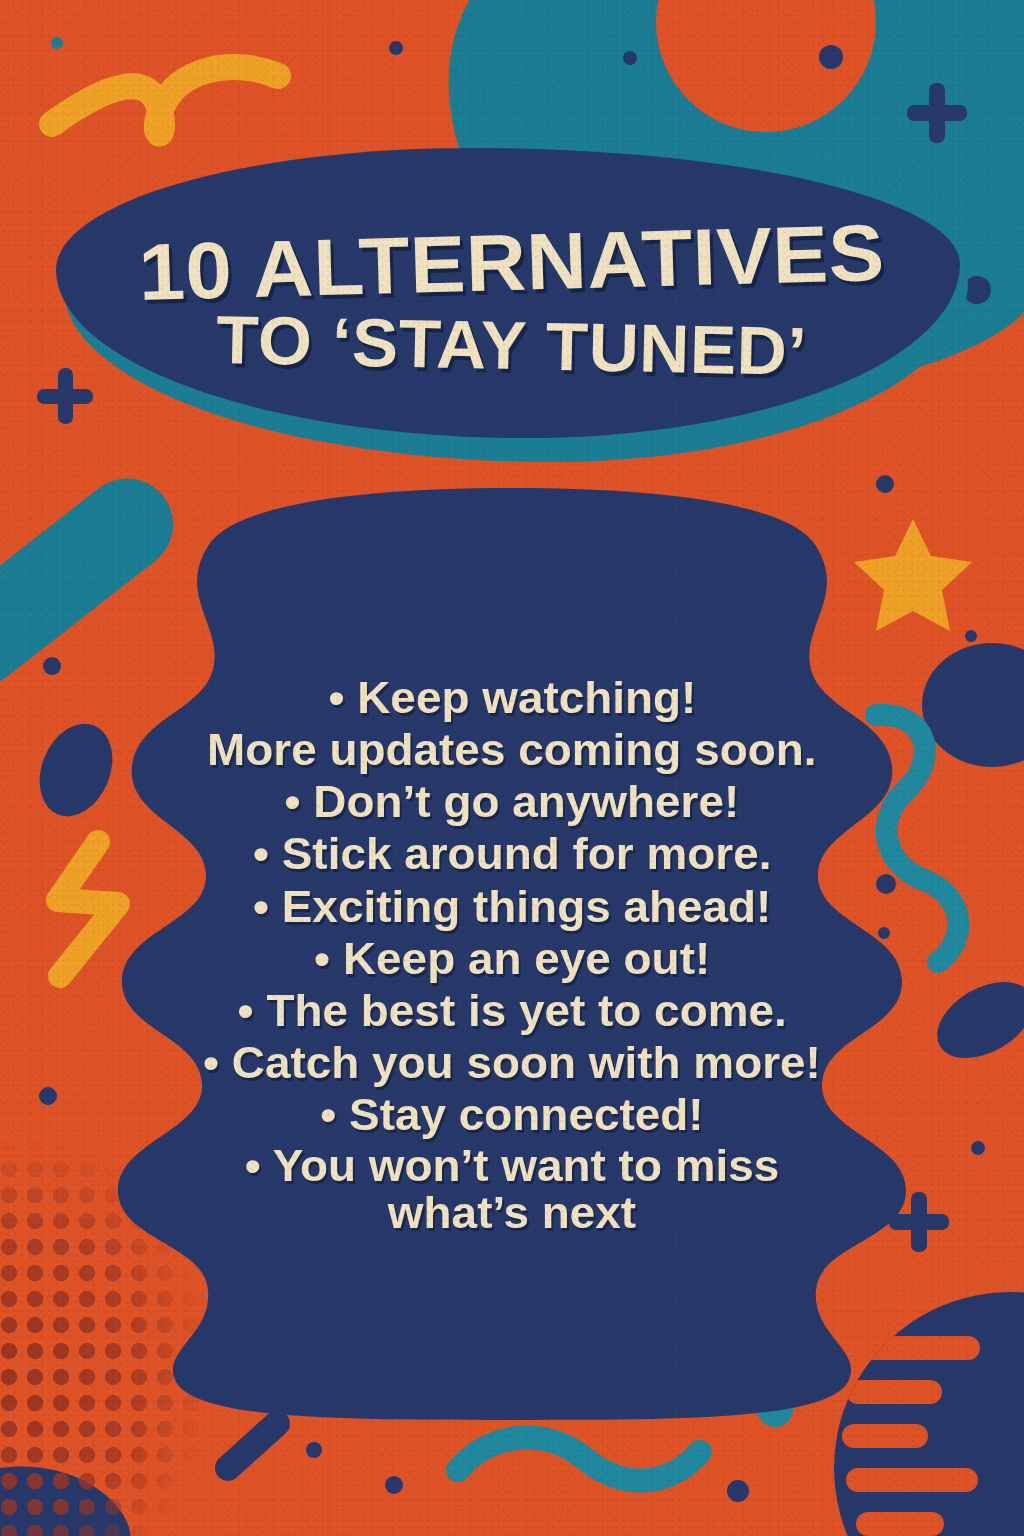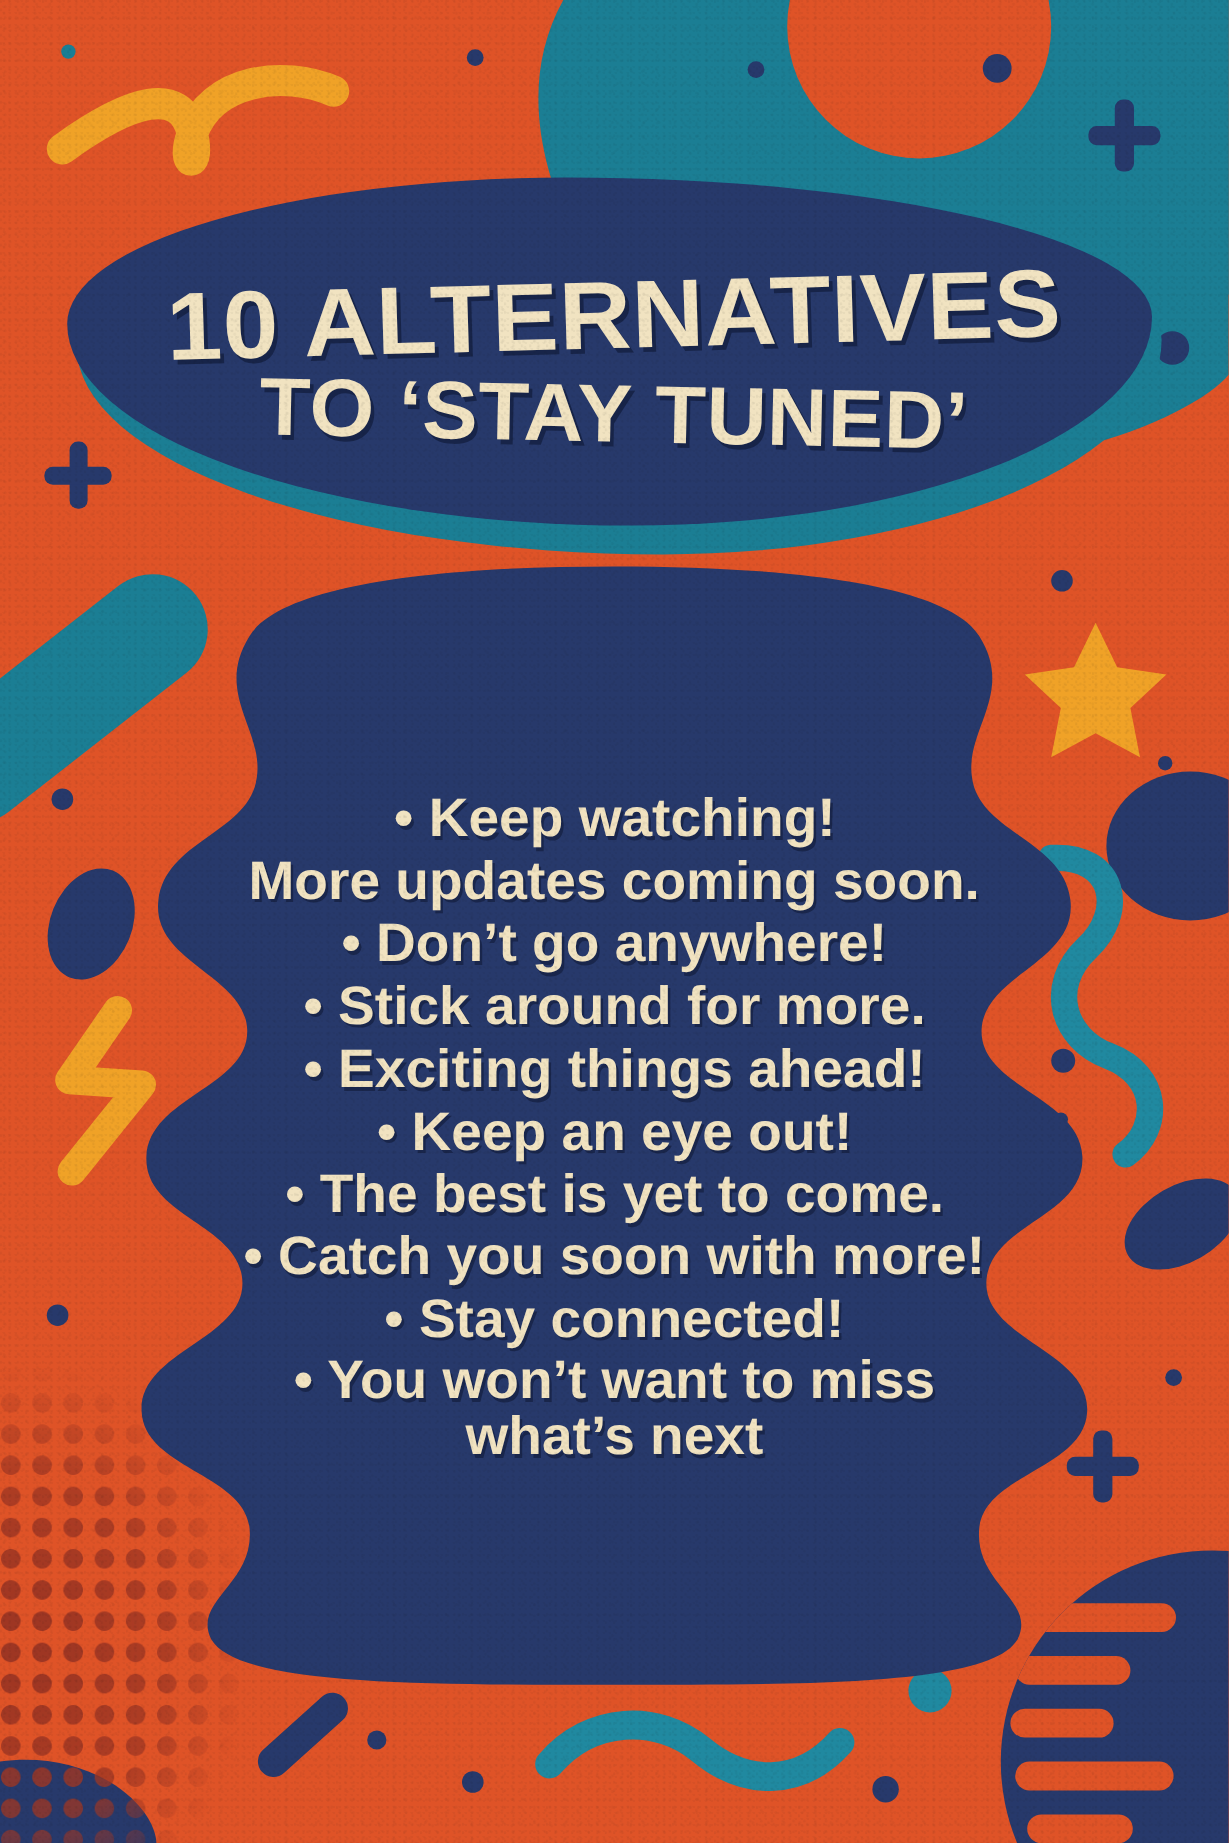--- a/index.html
+++ b/index.html
@@ -84,21 +84,21 @@
   }
   #title-line-2 {
     font-size:68px;
     transform:scaleX(1.02) rotate(1.2deg);
     margin-top:10px;
   }
 
   
   #list-block {
     position:absolute;
-    left:104px; top:468px;
+    left:104px; top:484px;
     width:816px; height:940px;
     z-index:20;
   }
   #list-items {
     position:absolute; inset:0;
     display:flex; flex-direction:column;
     align-items:center; justify-content:center;
     padding:22px 24px;
   }
   .list-item {

